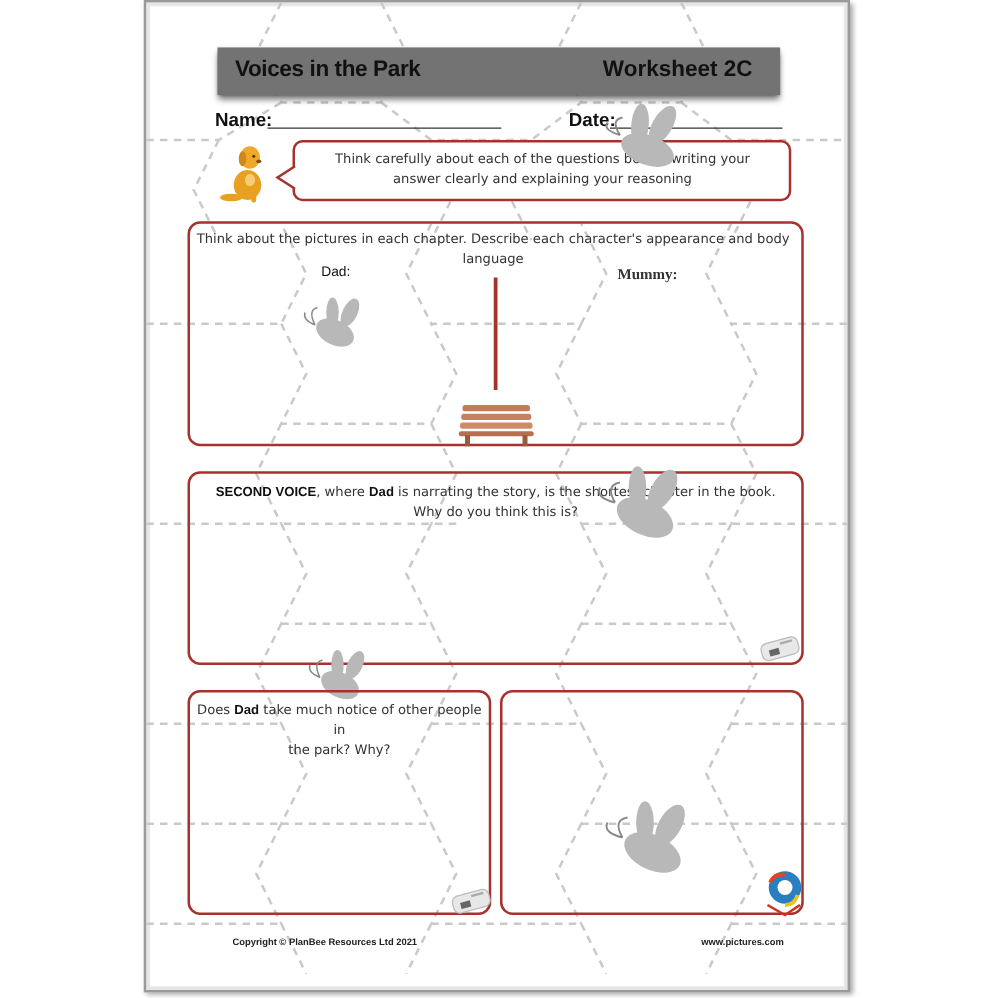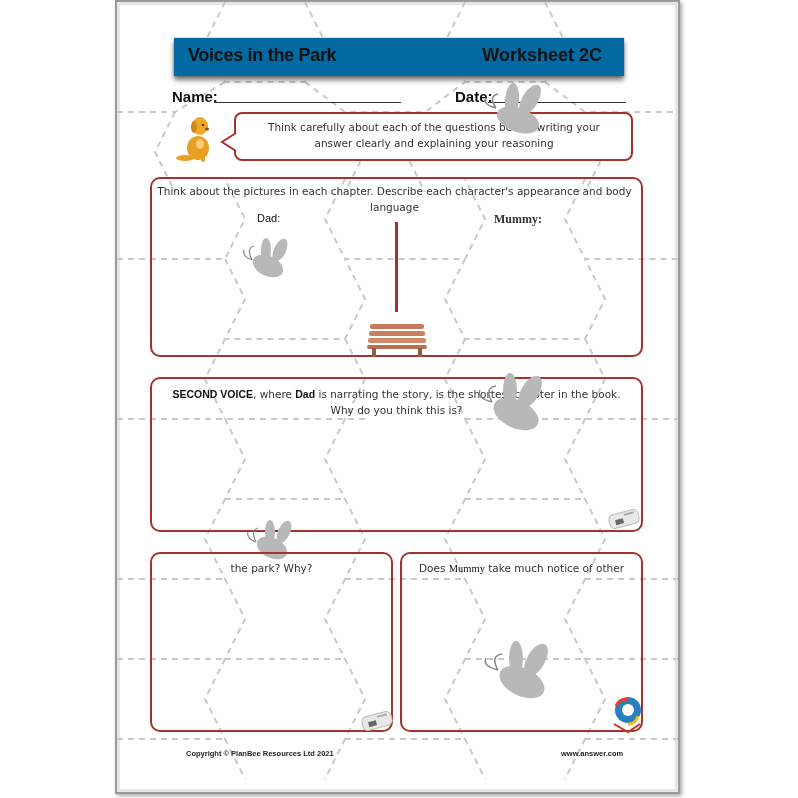--- a/index.html
+++ b/index.html
@@ -5,21 +5,21 @@
   html, body { margin:0; padding:0; background:#ffffff; }
   body { width:798px; height:798px; position:relative; overflow:hidden; font-family:"DejaVu Sans", sans-serif; }
   .sheet {
     position:absolute; left:115px; top:0; width:565px; height:794px;
     background:#ffffff; border:2px solid #9a9a9a; box-sizing:border-box;
     box-shadow: inset 0 0 0 3px #e6e6e6, 2px 2px 4px rgba(0,0,0,0.35);
   }
   .hexbg { position:absolute; left:117px; top:2px; width:561px; height:790px; }
   .banner {
     position:absolute; left:174px; top:38px; width:450px; height:38px;
-    background:#0369a1; box-shadow: 0 4px 5px rgba(0,0,0,0.55), 0 0 2px rgba(0,0,0,0.3);
+    background:#737373; box-shadow: 0 4px 5px rgba(0,0,0,0.55), 0 0 2px rgba(0,0,0,0.3);
   }
   .banner .title { position:absolute; left:14px; top:7px; font-family:"Liberation Sans", sans-serif; font-weight:bold; font-size:18px; color:#111; letter-spacing:-0.3px; }
   .banner .ws { position:absolute; right:22px; top:7px; font-family:"Liberation Sans", sans-serif; font-weight:bold; font-size:18px; color:#111; }
   .field-label { position:absolute; font-family:"Liberation Sans", sans-serif; font-weight:bold; font-size:15px; color:#111; }
   .field-line { position:absolute; height:0; border-bottom:1px solid #333; }
   .box { position:absolute; border:2px solid #a5322c; border-radius:10px; box-sizing:border-box; background:transparent; }
   .txt { position:absolute; font-family:"DejaVu Sans", sans-serif; font-size:10.5px; color:#333; text-align:center; line-height:16px; }
   .txt b { font-family:"Liberation Sans", sans-serif; color:#111; }
   .bubble { position:absolute; left:234px; top:112px; width:399px; height:49px; border:2px solid #a5322c; border-radius:8px; box-sizing:border-box; background:#fff; }
   .footer { position:absolute; font-family:"Liberation Sans", sans-serif; font-weight:bold; font-size:7.5px; color:#222; }
@@ -138,43 +138,43 @@
 
 <svg class="icon" style="left:240px; top:518px;" width="58" height="44" viewBox="0 0 58 44">
   <ellipse cx="30" cy="14" rx="5" ry="12" fill="#b8b8b8"></ellipse>
   <ellipse cx="44" cy="14" rx="6" ry="12" fill="#b8b8b8" transform="rotate(25 44 14)"></ellipse>
   <ellipse cx="32" cy="30" rx="16" ry="10" fill="#b8b8b8" transform="rotate(25 32 30)"></ellipse>
   <path d="M16,24 Q10,12 18,10 M16,24 Q6,20 8,14" fill="none" stroke="#888" stroke-width="1.2"></path>
 </svg>
 
 <div class="box" style="left:150px; top:552px; width:243px; height:180px;"></div>
 <div class="txt" style="left:155px; top:560px; width:233px;">
+  <div><span>Does </span><b>Dad</b><span> take much notice of other people in</span></div>
   <div>the park? Why?</div>
 </div>
 
 <svg class="icon" style="left:360px; top:710px;" width="36" height="24" viewBox="0 0 36 24">
   <rect x="2" y="4" width="30" height="14" rx="5" fill="#e8e8e8" stroke="#bbb" transform="rotate(-15 17 11)"></rect>
   <rect x="8" y="10" width="8" height="5" fill="#666" transform="rotate(-15 17 11)"></rect>
   <rect x="18" y="6" width="10" height="2" fill="#aaa" transform="rotate(-15 17 11)"></rect>
 </svg>
 
 <div class="box" style="left:400px; top:552px; width:243px; height:180px;"></div>
 <div class="txt" style="left:405px; top:560px; width:233px;">
-  <div><span>Does </span><b style="font-family:'Liberation Serif', serif; font-weight:normal;">Mummy</b><span> take much notice of other</span></div>
 </div>
 
 <svg class="icon" style="left:476px; top:640px;" width="84" height="64" viewBox="0 0 84 64">
   <ellipse cx="40" cy="18" rx="7" ry="17" fill="#b8b8b8"></ellipse>
   <ellipse cx="60" cy="20" rx="9" ry="18" fill="#b8b8b8" transform="rotate(30 60 20)"></ellipse>
   <ellipse cx="46" cy="42" rx="24" ry="14" fill="#b8b8b8" transform="rotate(25 46 42)"></ellipse>
   <path d="M22,30 Q14,16 26,14 M22,30 Q6,26 10,18" fill="none" stroke="#888" stroke-width="1.5"></path>
 </svg>
 
 <svg class="icon" style="left:610px; top:694px;" width="36" height="40" viewBox="0 0 36 40">
   <circle cx="18" cy="16" r="13" fill="#2a7fc0"></circle>
   <circle cx="18" cy="16" r="6" fill="#fff"></circle>
   <path d="M6,12 Q10,4 18,6" stroke="#e84020" stroke-width="3" fill="none"></path>
   <path d="M28,22 Q26,30 18,30" stroke="#f0c020" stroke-width="3" fill="none"></path>
   <path d="M4,30 L18,38 L30,30" stroke="#d03020" stroke-width="2" fill="none"></path>
 </svg>
 
 <span class="footer" style="left:170px; top:749px;margin-left:16px;">Copyright © PlanBee Resources Ltd 2021</span>
-<span class="footer" style="left:561px; top:749px;">www.answer.com</span>
+<span class="footer" style="left:561px; top:749px;">www.pictures.com</span>
 
 </body></html>

